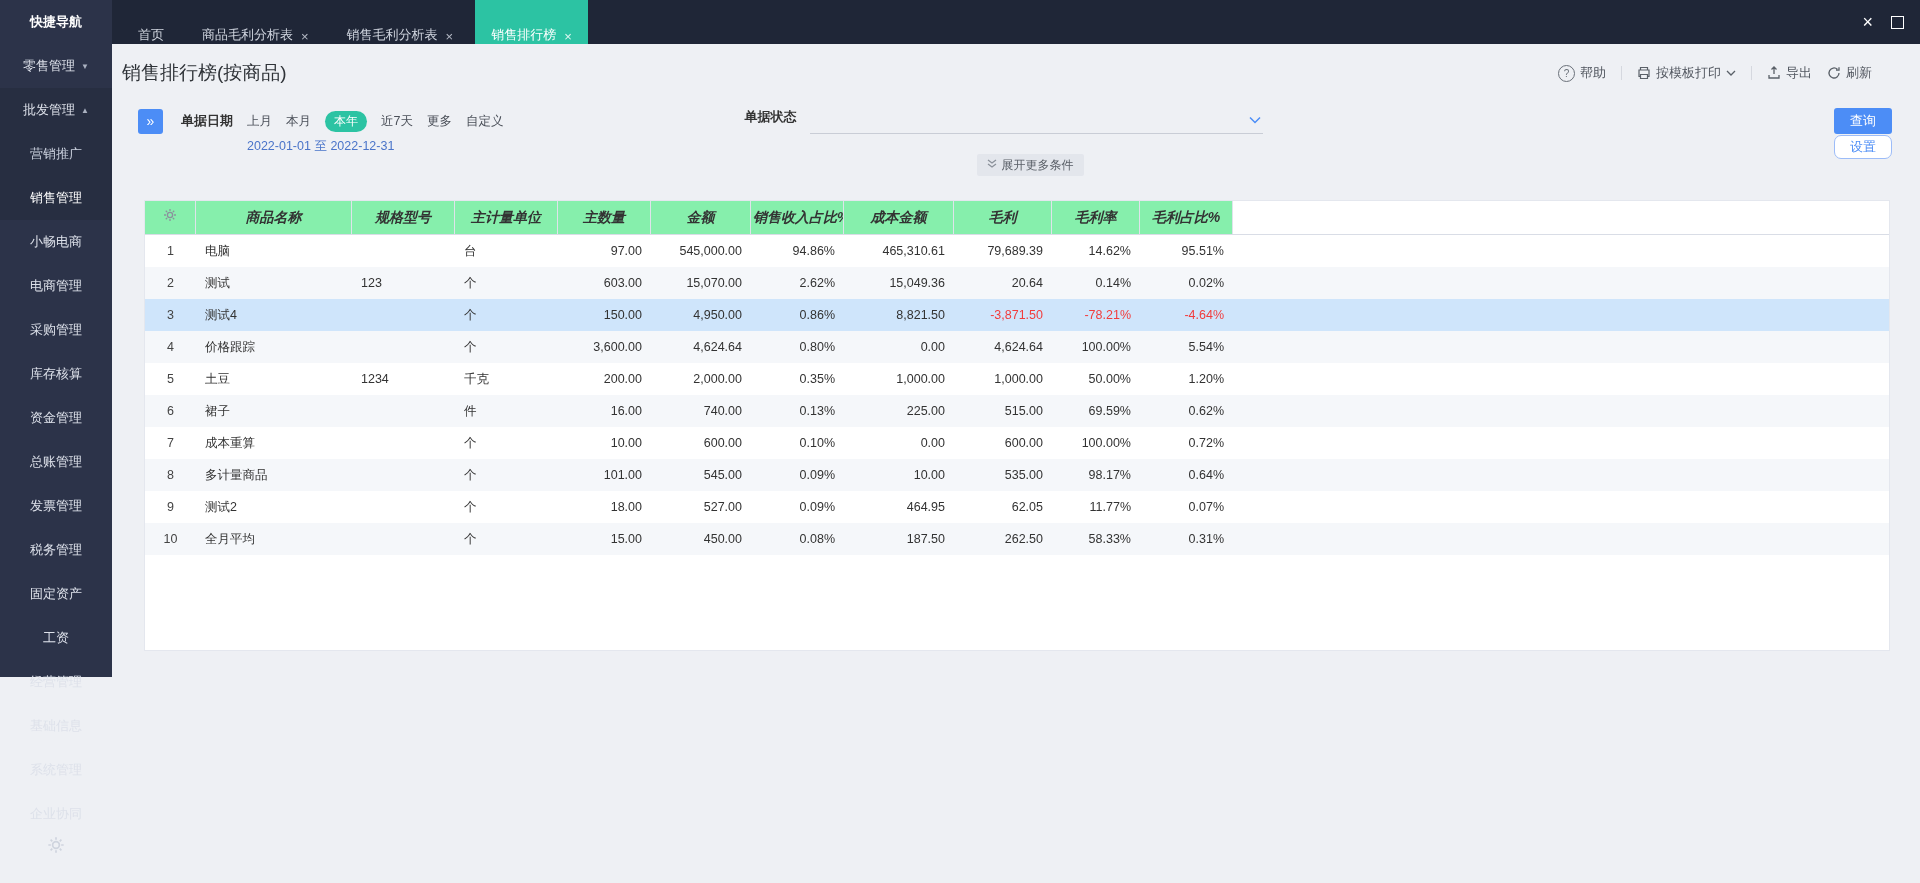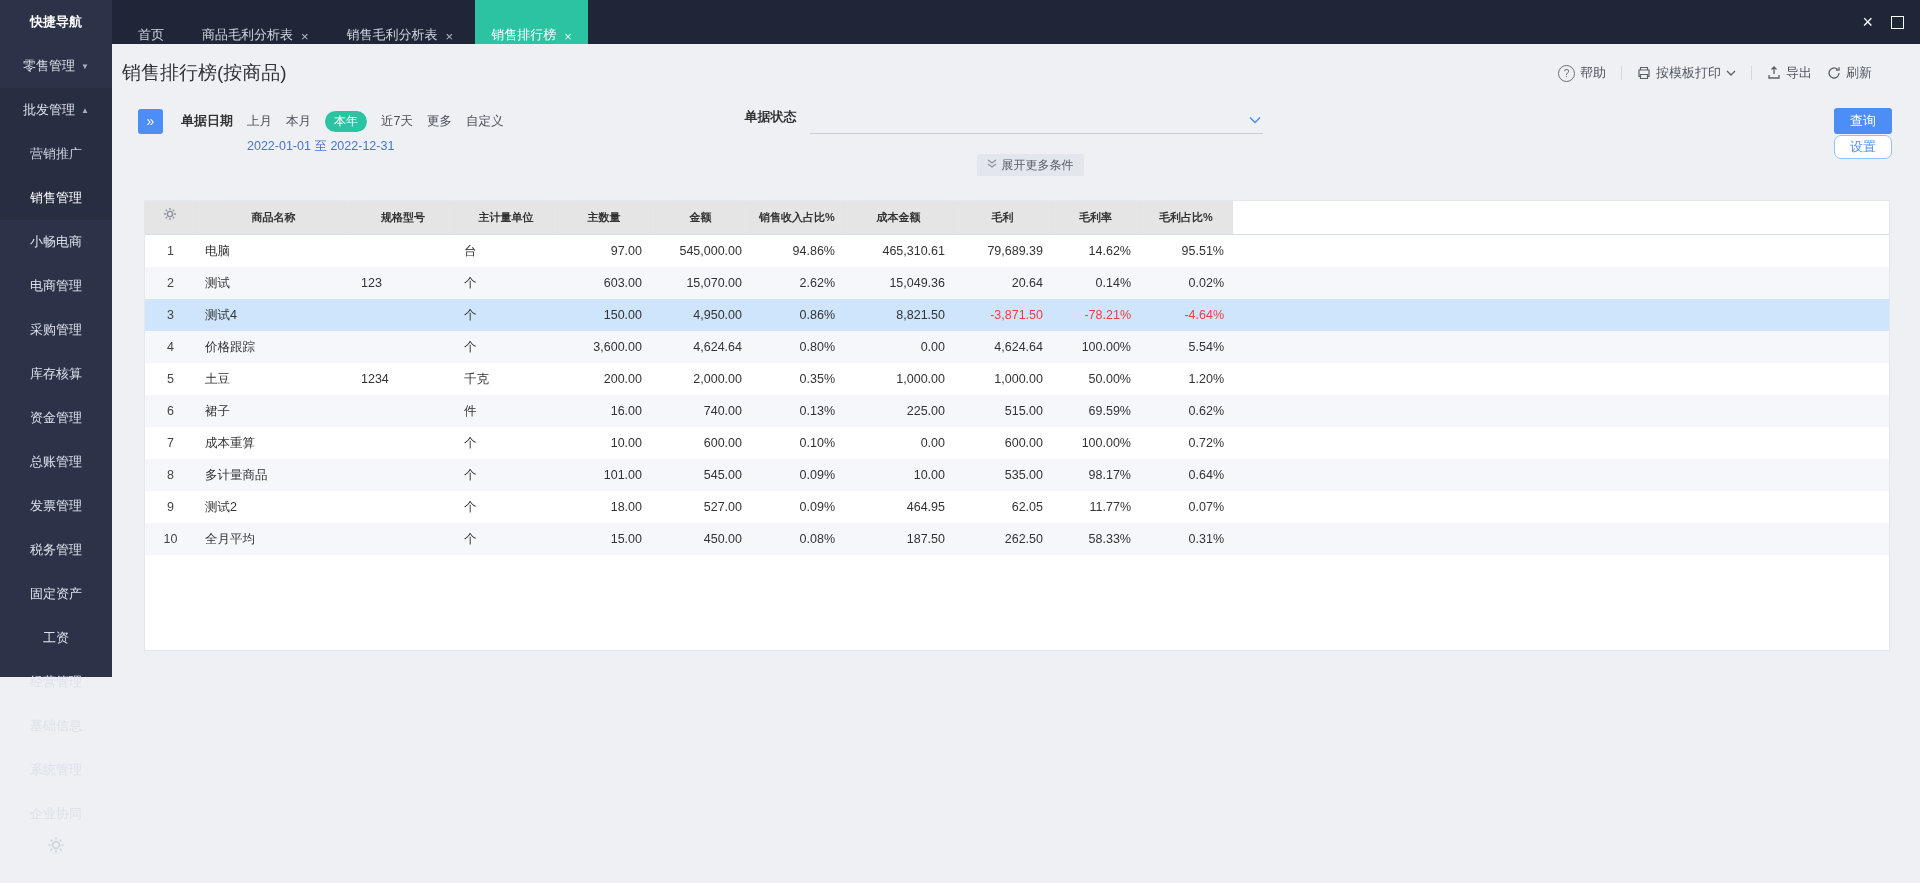--- a/index.html
+++ b/index.html
@@ -64,22 +64,22 @@
     border-radius:7px;font-size:13px;cursor:pointer;box-sizing:border-box;}
 
   .morebar{height:22px;display:flex;justify-content:center;flex:none;padding-left:28px;}
   .btn-more{display:flex;align-items:center;gap:5px;background:#e3e6ec;border:none;border-radius:2px;
     height:22px;padding:0 10px;font-size:12px;color:#5a6068;cursor:pointer;}
 
   
   .table-card{margin:24px 30px 26px 32px;background:#fff;border:1px solid #e4e7ee;
     flex:1;display:flex;flex-direction:column;min-height:0;}
   .thead{display:flex;height:33px;line-height:33px;border-bottom:1px solid #d9dde6;flex:none;}
-  .th{box-sizing:border-box;background:#e5e5e5;font-size:11px;font-weight:700;color:#333;
-    text-align:center;border-right:1px solid #dfe3eb;overflow:hidden;white-space:nowrap;padding:0 2px;cursor:pointer;}
+  .th{box-sizing:border-box;background:#86efac;font-size:14px;font-weight:700;color:#333;
+    text-align:center;border-right:1px solid #dfe3eb;overflow:hidden;white-space:nowrap;padding:0 2px;cursor:pointer;font-style:italic;}
   .th.gear{display:flex;align-items:center;justify-content:center;padding:0;}
   .tbody{flex:none;}
   .tr{display:flex;height:32px;line-height:32px;font-size:12.5px;color:#333;cursor:default;}
   .tbody .tr:nth-child(even){background:#f5f7fa;}
   .tbody .tr.selected{background:#cfe5fb;}
   .td{box-sizing:border-box;padding:0 9px;overflow:hidden;white-space:nowrap;}
   .td.center{text-align:center;padding:0 2px;color:#444;}
   .td.left{text-align:left;}
   .td.num{text-align:right;}
   .td.neg{color:#f23c3c;}

